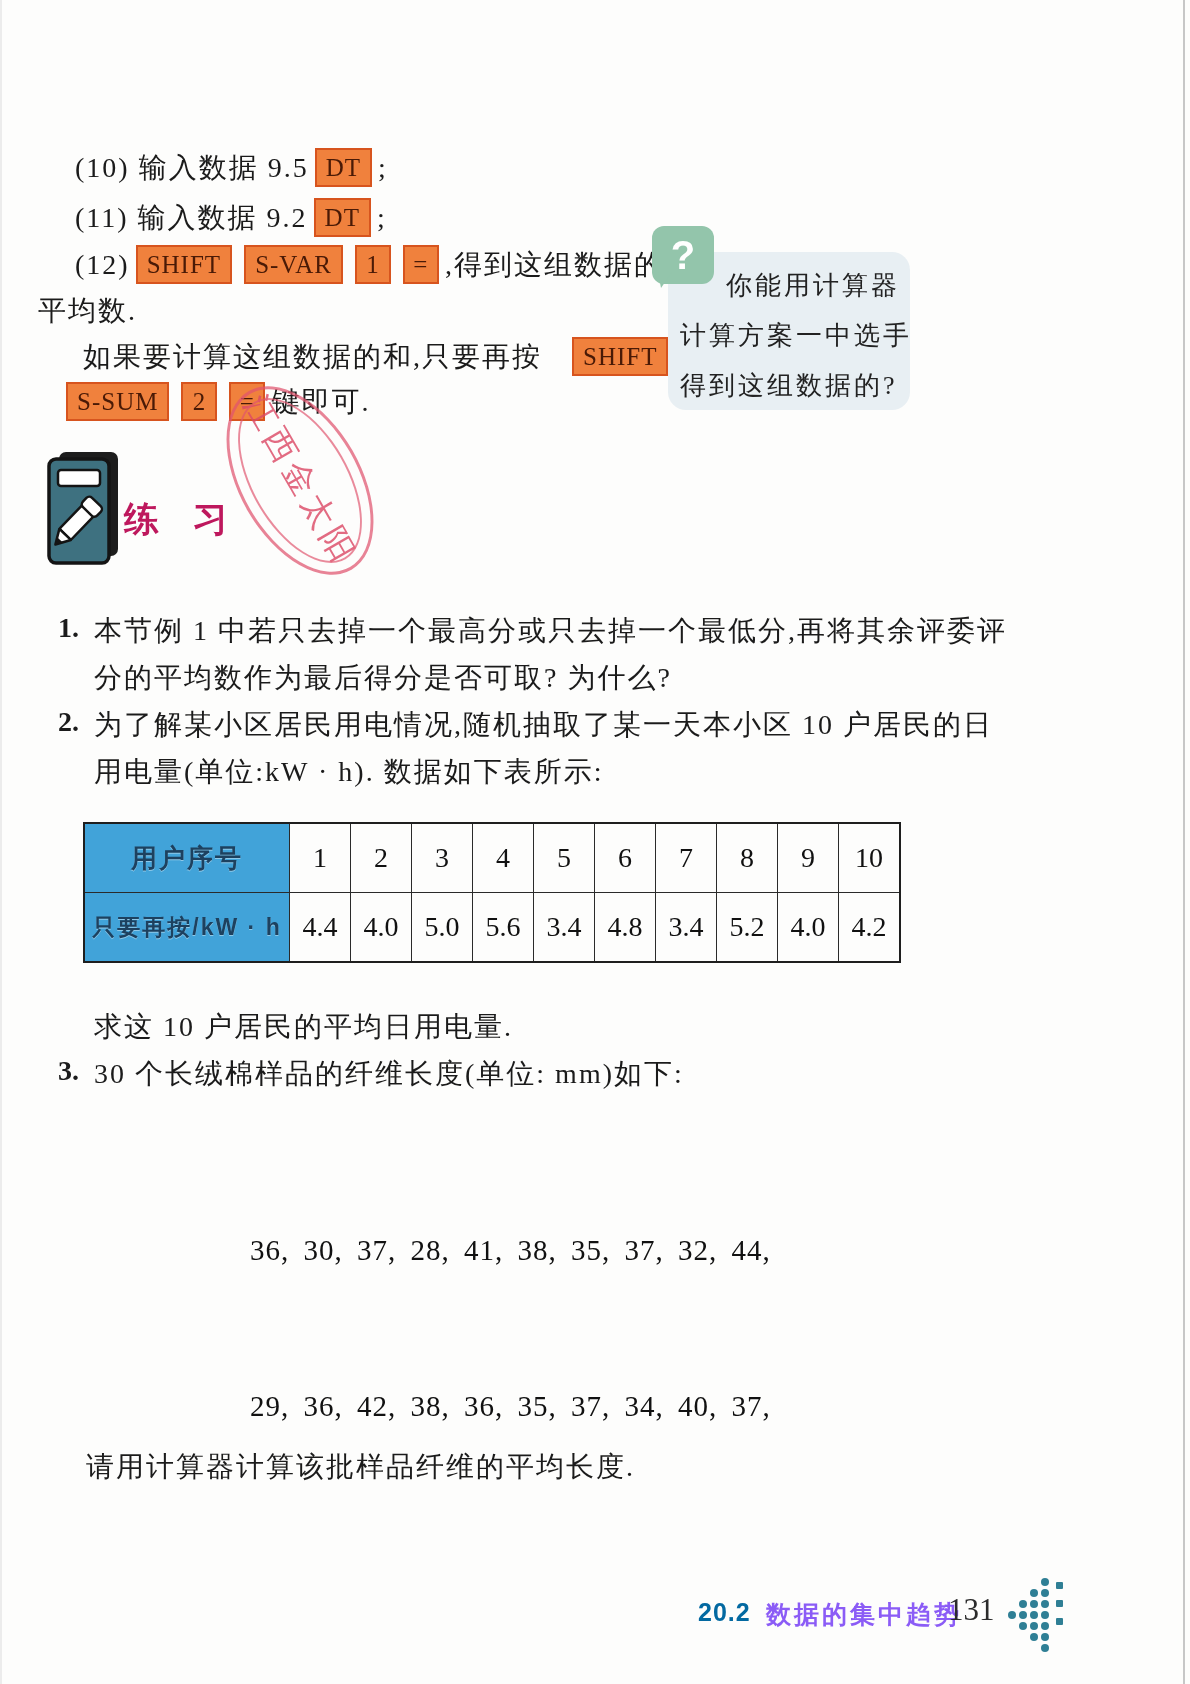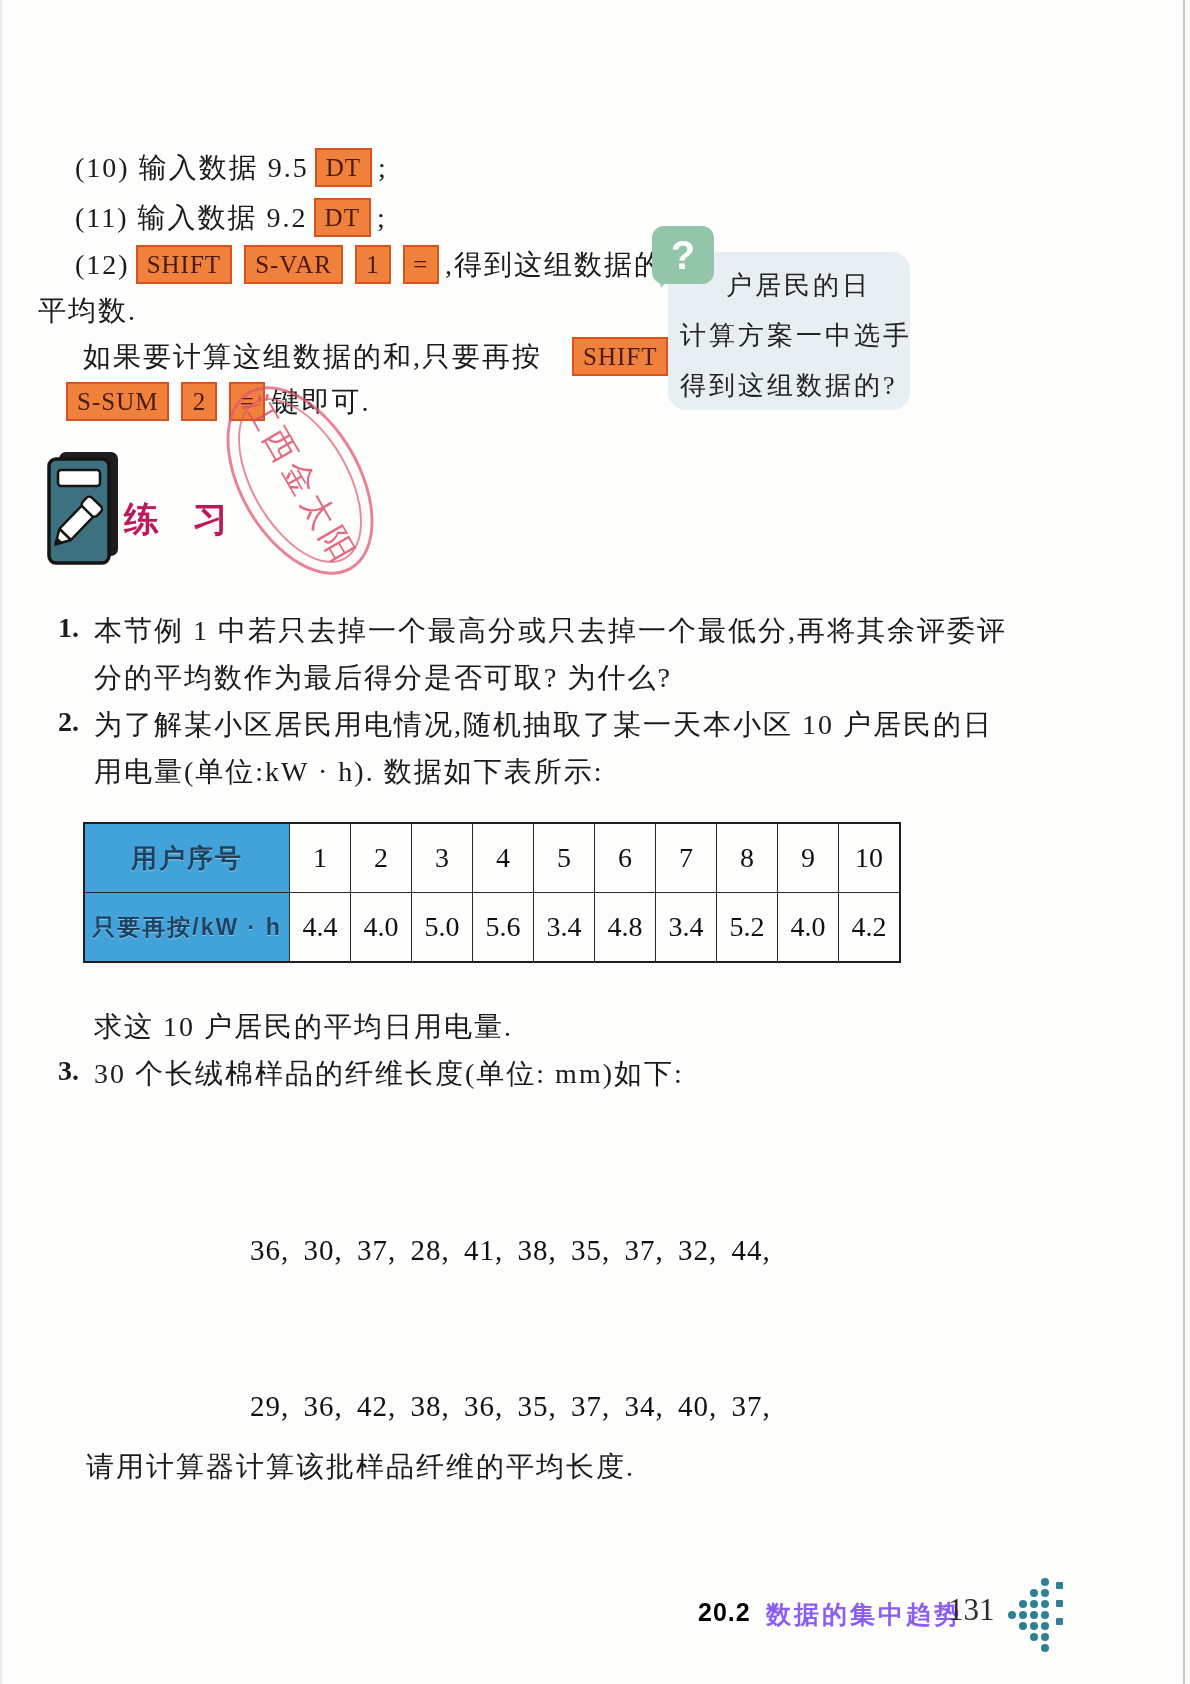--- a/index.html
+++ b/index.html
@@ -53,21 +53,21 @@
     font-weight:bold;letter-spacing:2px;text-shadow:0 1px 0 rgba(255,255,255,.4);}
   .lab1{font-size:26px;}
   .lab2{font-size:23px;}
   .dtable td.val{width:58px;font-size:28px;color:#111;}
 
   .numrows{position:absolute;left:250px;top:1120px;font-size:29px;line-height:52px;
     letter-spacing:1px;word-spacing:6px;white-space:pre;color:#111;}
 
   
   .f-sec{position:absolute;left:698px;top:1598px;font-family:"Liberation Sans",sans-serif;
-    font-weight:bold;font-size:25px;color:#000000;letter-spacing:1px;}
+    font-weight:bold;font-size:25px;color:#0369a1;letter-spacing:1px;}
   .f-title{position:absolute;left:766px;top:1598px;font-family:"Liberation Sans",sans-serif;
     font-weight:bold;font-size:25px;color:#8b5cf6;letter-spacing:3px;white-space:pre;}
   .f-page{position:absolute;left:948px;top:1592px;font-size:31px;color:#2b2b2b;}
   .f-logo{position:absolute;left:1006px;top:1578px;}
 </style>
 </head>
 <body>
 
 <div class="page">
   <div class="edge-left"></div>
@@ -104,21 +104,21 @@
   </div>
 
   <div class="line" style="left:38px;top:382px;padding-left:28px;">
     <span class="key" style="margin-left:0;">S-SUM</span>
     <span class="key key--sm">2</span>
     <span class="key key--sm">=</span>
     <span>键即可.</span>
   </div>
 
   <div class="qpanel">
-    <span class="ql ql1">户居民的日</span>
+    <span class="ql ql1">你能用计算器</span>
     <span class="ql ql2">计算方案一中选手</span>
     <span class="ql ql3">得到这组数据的?</span>
   </div>
   <div class="qbubble">
     <span>?</span>
   </div>
 
   <div class="stamp">
     <div class="stamp-inner"></div>
     <span class="stamp-text">江西金太阳</span>

